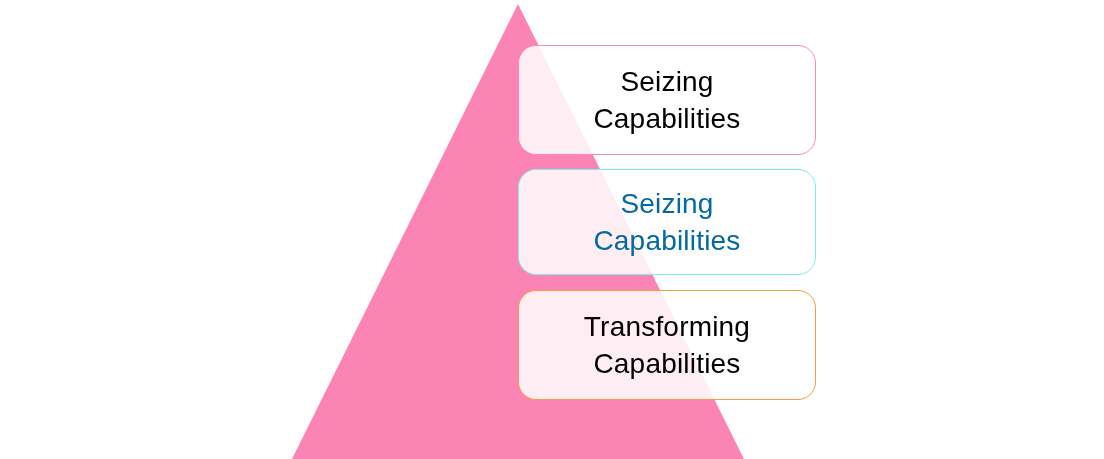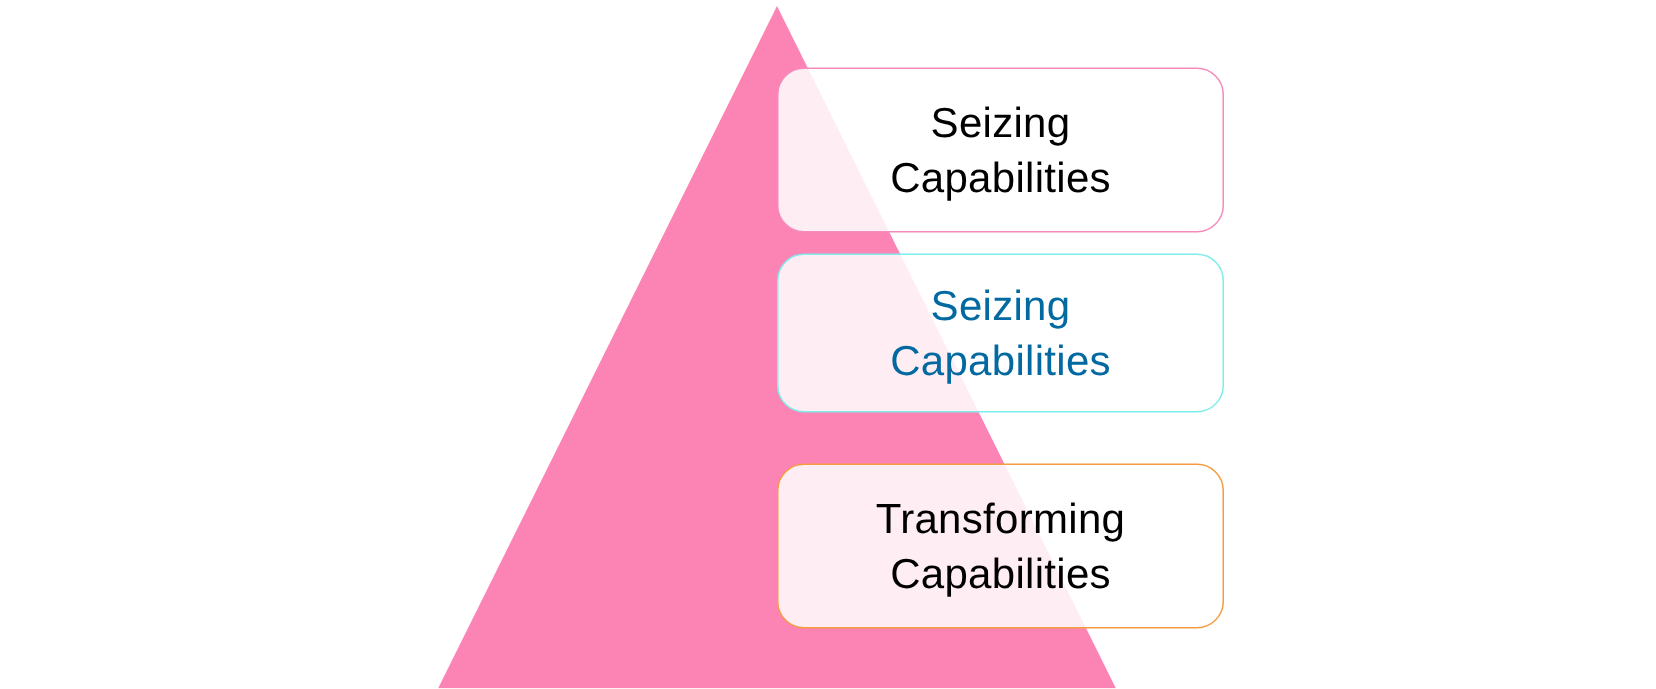--- a/index.html
+++ b/index.html
@@ -61,20 +61,20 @@
     </div>
   </div>
 
   <div class="label-box box-2" style="border-color: rgb(125, 238, 234); background-color: rgba(255, 255, 255, 0.85);">
     <div class="label-text" style="color: #0369a1;">
       <div>Seizing</div>
       <div>Capabilities</div>
     </div>
   </div>
 
-  <div class="label-box box-3" style="border-color: rgb(244, 156, 66); background-color: rgba(255, 255, 255, 0.85); margin-top: 19px;">
+  <div class="label-box box-3" style="border-color: rgb(244, 156, 66); background-color: rgba(255, 255, 255, 0.85);">
     <div class="label-text" style="color: rgb(0, 0, 0);">
       <div>Transforming</div>
       <div>Capabilities</div>
     </div>
   </div>
 
 </div>
 
 </body></html>

